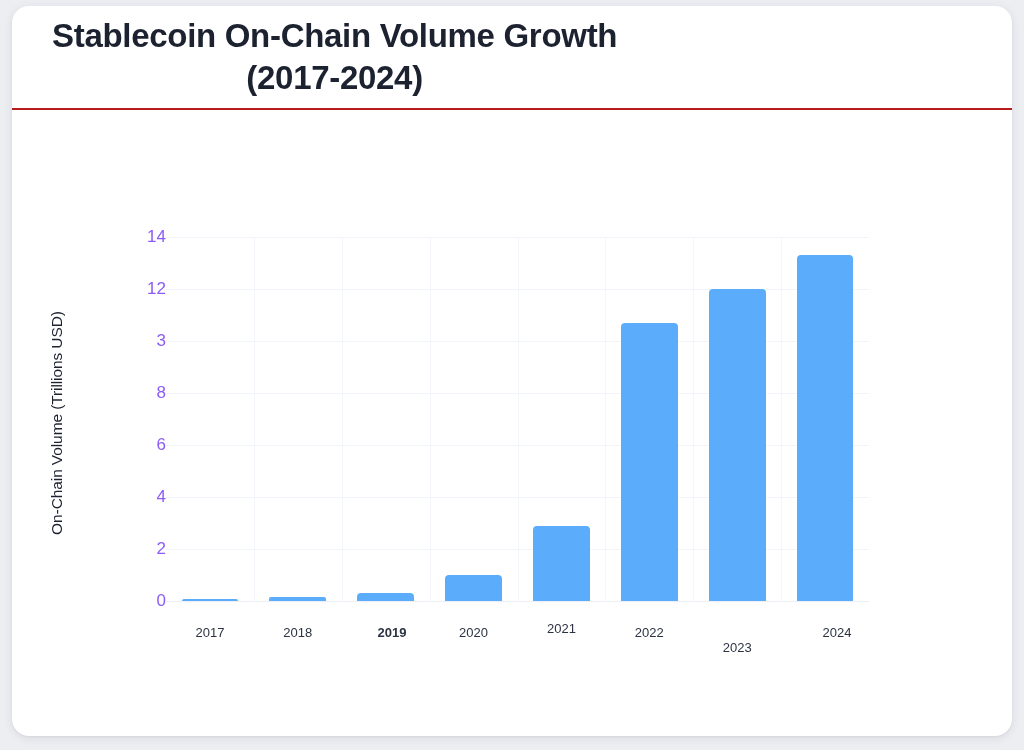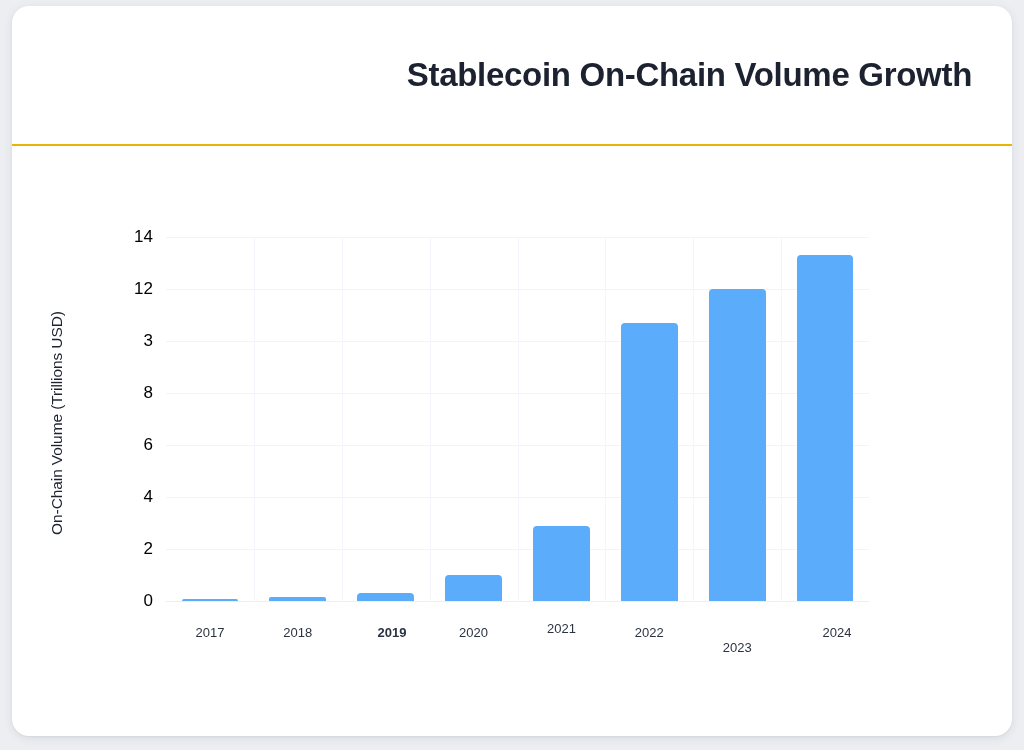--- a/index.html
+++ b/index.html
@@ -28,25 +28,25 @@
                 0 1px 2px rgba(36, 45, 66, 0.05);
     overflow: hidden;
   }
 
   
   #card-header {
     position: absolute;
     left: 0;
     top: 0;
     width: 100%;
-    height: 140px;
-    border-bottom: 2px solid #eab308;
+    height: 104px;
+    border-bottom: 2px solid #b91c1c;
     display: flex;
     align-items: center;
-    justify-content: flex-end;
+    justify-content: flex-start;
     padding: 0 40px;
   }
 
   #chart-title {
     font-size: 33px;
     font-weight: 700;
     color: #1c2230;
     text-align: center;
     line-height: 1.28;
     letter-spacing: -0.3px;
@@ -98,24 +98,23 @@
     position: absolute;
     top: 0;
     height: 100%;
     width: 1px;
     background: #f3f6fa;
   }
 
   .y-tick-label {
     position: absolute;
     right: 100%;
-    margin-right: 13px;
     transform: translateY(-50%);
     font-size: 17px;
-    color: #000000;
+    color: #8b5cf6;
     white-space: nowrap;
   }
 
   .bar {
     position: absolute;
     bottom: 0;
     background: #5bacfb;
     border-radius: 4px 4px 0 0;
   }
 
@@ -130,20 +129,21 @@
   }
 </style>
 </head>
 <body>
 
 <div id="chart-card">
 
   <div id="card-header">
     <h1 id="chart-title">
       <span class="title-line">Stablecoin On-Chain Volume Growth</span>
+      <span class="title-line">(2017-2024)</span>
     </h1>
   </div>
 
   <div id="card-body">
 
     <div id="y-axis-title">On-Chain Volume (Trillions USD)</div>
 
     <div id="plot-area">
         <div class="gridline-h axis-base" style="top: 364px;"></div>
         <div class="y-tick-label" style="top: 364px;">0</div>

